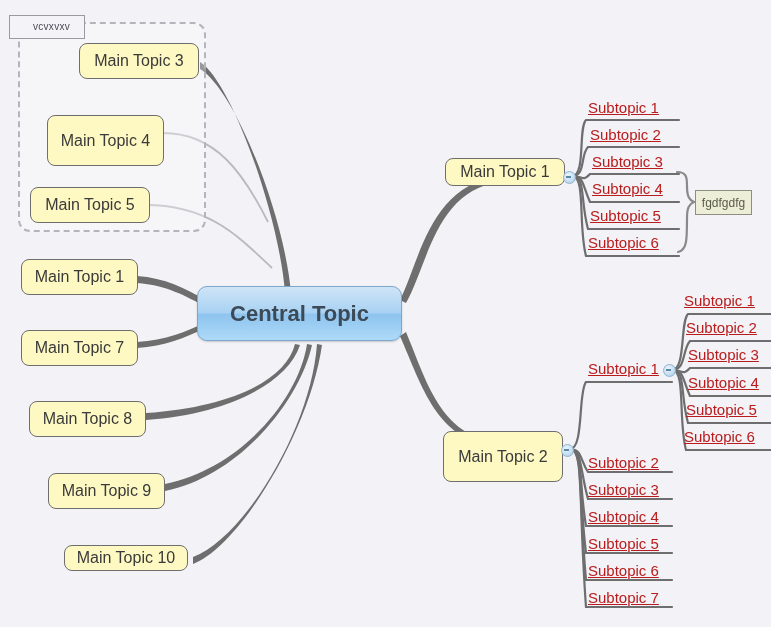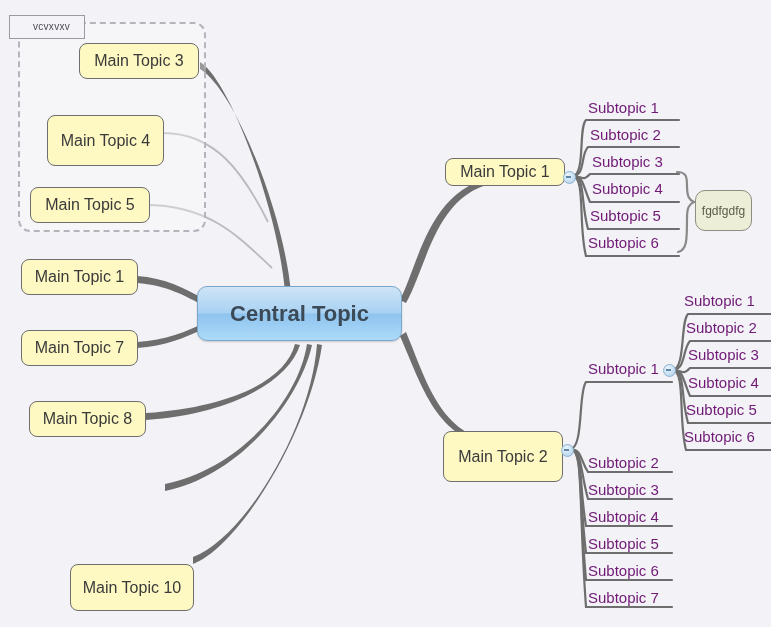--- a/index.html
+++ b/index.html
@@ -48,25 +48,26 @@
     font-weight: bold;
     display: flex;
     align-items: center;
     justify-content: center;
     white-space: nowrap;
     z-index: 6;
     box-shadow: 0 1px 2px rgba(0,0,0,0.18);
   }
   .subtopic {
     position: absolute;
-    color: #701a75;
+    color: #b91c1c;
     font-size: 15px;
     line-height: 1;
     white-space: nowrap;
     z-index: 5;
+    text-decoration: underline;
   }
   .boundary {
     position: absolute;
     box-sizing: border-box;
     border: 2.5px dashed #b4b4bd;
     border-radius: 12px;
     background: rgba(255,255,255,0.30);
     z-index: 1;
   }
   .boundary-label {
@@ -187,30 +188,31 @@
   <div class="central" style="left:197px; top:286px; width:205px; height:55px;">Central Topic</div>
 
   <div class="node" style="left:445px; top:158px; width:120px; height:28px;">Main Topic 1</div>
   <div class="node" style="left:443px; top:431px; width:120px; height:51px;">Main Topic 2</div>
   <div class="node" style="left:79px; top:43px; width:120px; height:36px;">Main Topic 3</div>
   <div class="node" style="left:47px; top:115px; width:117px; height:51px;">Main Topic 4</div>
   <div class="node" style="left:30px; top:187px; width:120px; height:36px;">Main Topic 5</div>
   <div class="node" style="left:21px; top:259px; width:117px; height:36px;">Main Topic 1</div>
   <div class="node" style="left:21px; top:330px; width:117px; height:36px;">Main Topic 7</div>
   <div class="node" style="left:29px; top:401px; width:117px; height:36px;">Main Topic 8</div>
-  <div class="node" style="left:70px; top:545px; width:124px; height:47px;margin-top:19px;">Main Topic 10</div>
+  <div class="node" style="left:48px; top:473px; width:117px; height:36px;">Main Topic 9</div>
+  <div class="node" style="left:64px; top:545px; width:124px; height:26px;">Main Topic 10</div>
 
   <div class="subtopic" style="left:588px; top:100px;">Subtopic 1</div>
   <div class="subtopic" style="left:590px; top:127px;">Subtopic 2</div>
   <div class="subtopic" style="left:592px; top:154px;">Subtopic 3</div>
   <div class="subtopic" style="left:592px; top:181px;">Subtopic 4</div>
   <div class="subtopic" style="left:590px; top:208px;">Subtopic 5</div>
   <div class="subtopic" style="left:588px; top:235px;">Subtopic 6</div>
 
-  <div class="callout" style="left:695px; top:190px; width:57px; height:41px;border-radius:10px;">fgdfgdfg</div>
+  <div class="callout" style="left:695px; top:190px; width:57px; height:25px;">fgdfgdfg</div>
 
   <div class="subtopic" style="left:588px; top:361px;">Subtopic 1</div>
   <div class="subtopic" style="left:588px; top:455px;">Subtopic 2</div>
   <div class="subtopic" style="left:588px; top:482px;">Subtopic 3</div>
   <div class="subtopic" style="left:588px; top:509px;">Subtopic 4</div>
   <div class="subtopic" style="left:588px; top:536px;">Subtopic 5</div>
   <div class="subtopic" style="left:588px; top:563px;">Subtopic 6</div>
   <div class="subtopic" style="left:588px; top:590px;">Subtopic 7</div>
 
   <div class="subtopic" style="left:684px; top:293px;">Subtopic 1</div>

